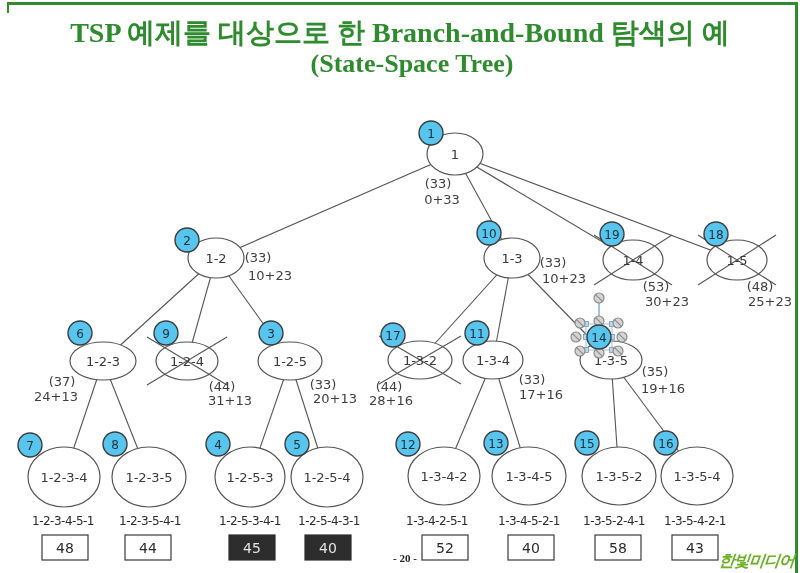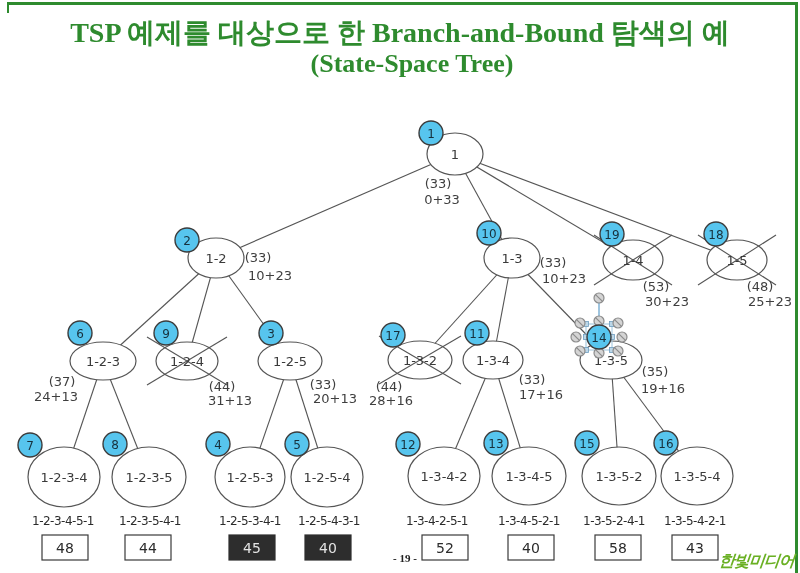--- a/index.html
+++ b/index.html
@@ -280,15 +280,15 @@
         <rect x="595" y="535" width="46" height="25" class="cost-box"></rect>
         <text x="618" y="553" class="cost">58</text>
       </g>
       <g>
         <text x="695" y="525" class="tour">1-3-5-4-2-1</text>
         <rect x="672" y="535" width="46" height="25" class="cost-box"></rect>
         <text x="695" y="553" class="cost">43</text>
       </g>
     </svg>
 
-  <div class="page-number">- 19 -</div>
+  <div class="page-number">- 20 -</div>
   <div class="logo">한빛미디어</div>
 </div>
 
 </body></html>

